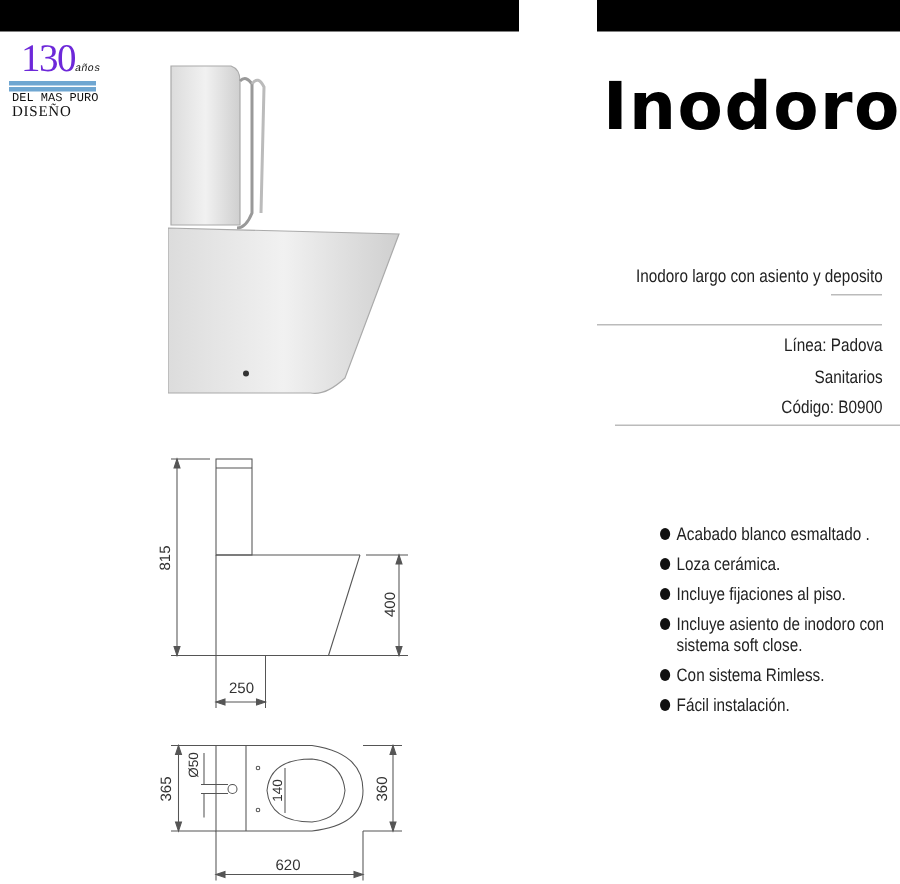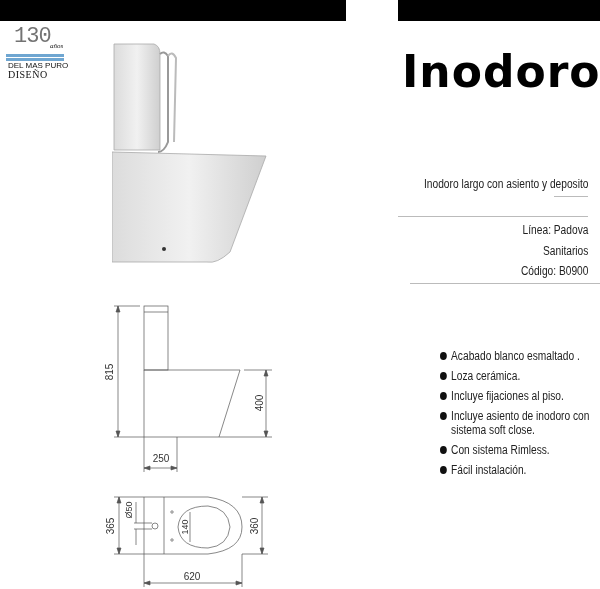--- a/index.html
+++ b/index.html
@@ -1,22 +1,22 @@
 <!DOCTYPE html>
 <html><head>
 <meta charset="utf-8">
 <style>
   html,body{margin:0;padding:0;background:#fff;}
   body{width:600px;height:589px;position:relative;overflow:hidden;font-family:"Liberation Sans",sans-serif;color:#222;}
   .bar{position:absolute;top:0;height:21px;background:#000;}
   .logo{position:absolute;left:6px;top:26px;width:62px;height:56px;}
-  .logo .num{position:absolute;left:8px;top:-2px;font-family:Liberation Mono, monospace;font-size:22px;color:#737373;letter-spacing:-1px;}
-  .logo .anos{position:absolute;left:44px;top:16px;font-family:Liberation Serif, serif;font-style:italic;font-size:7px;color:#111;}
+  .logo .num{position:absolute;left:8px;top:-2px;font-family:Liberation Serif, serif;font-size:26px;color:#6d28d9;letter-spacing:-1px;}
+  .logo .anos{position:absolute;left:44px;top:16px;font-family:Liberation Mono, monospace;font-style:italic;font-size:7px;color:#111;}
   .logo .stripe{position:absolute;left:0;width:58px;height:3px;background:#6fa6d1;}
-  .logo .l1{position:absolute;left:2px;top:35px;font-family:Liberation Sans, sans-serif;font-size:8px;color:#111;white-space:nowrap;text-align:center;}
+  .logo .l1{position:absolute;left:2px;top:35px;font-family:Liberation Mono, monospace;font-size:8px;color:#111;white-space:nowrap;text-align:center;}
   .logo .l2{position:absolute;left:2px;top:43px;font-family:"Liberation Serif",serif;font-size:10px;color:#111;letter-spacing:0.5px;}
   .title{position:absolute;left:402px;top:46px;font-family:"DejaVu Sans",sans-serif;font-weight:bold;font-size:44px;color:#000;letter-spacing:1px;}
   .rtext{position:absolute;right:12px;text-align:right;font-family:"Liberation Sans",sans-serif;font-size:12px;color:#222;transform:scaleX(0.85);transform-origin:right;white-space:nowrap;}
   .hr{position:absolute;height:1px;background:#bbb;}
   .bullets{position:absolute;left:440px;top:349px;width:170px;list-style:none;margin:0;padding:0;}
   .bullets li{position:relative;padding-left:13px;font-size:12px;line-height:14px;margin-bottom:6px;transform:scaleX(0.85);transform-origin:left;white-space:nowrap;}
   .bullets li .dot{position:absolute;left:0;top:3px;width:8px;height:8px;border-radius:50%;background:#111;}
   .photo{position:absolute;left:112px;top:42px;width:156px;height:222px;}
   svg text{font-family:"Liberation Sans",sans-serif;}
 </style>

